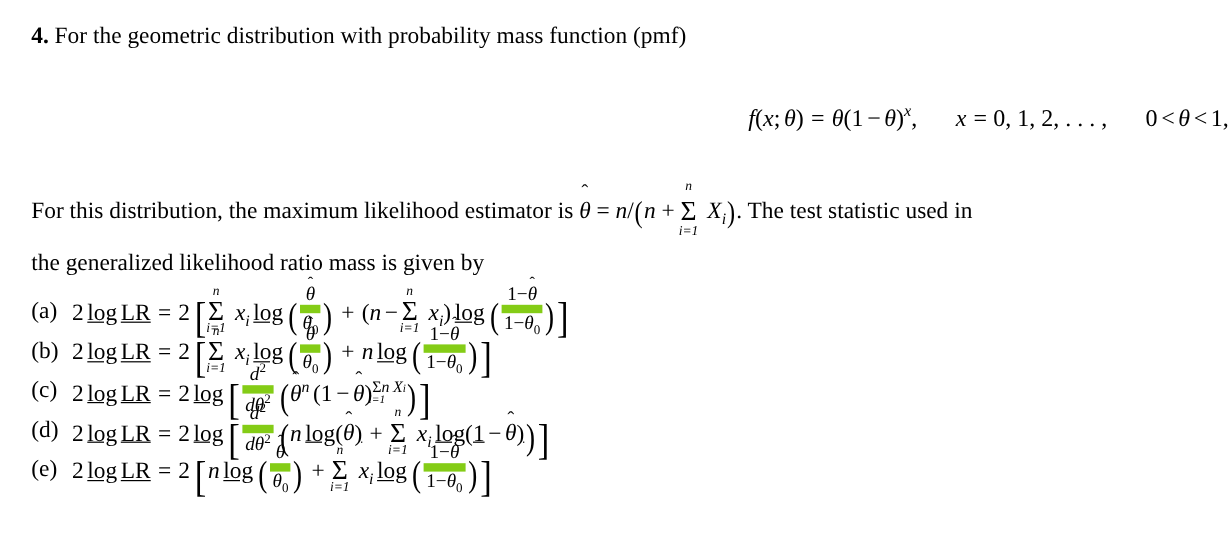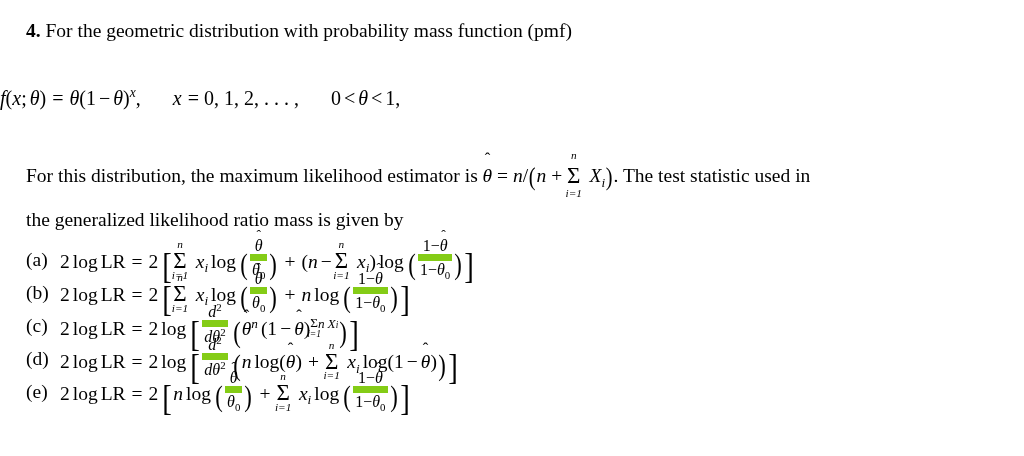--- a/index.html
+++ b/index.html
@@ -30,21 +30,21 @@
     white-space: nowrap;
   }
   .qnum {
     font-weight: bold;
   }
   .display-eq {
     position: absolute;
     left: 0;
     top: 85px;
     width: 1024px;
-    text-align: left;
+    text-align: right;
     font-size: 20px;
   }
   .para {
     position: absolute;
     left: 26px;
     font-size: 19.5px;
     line-height: 1.5;
   }
   .para-1 {
     top: 158px;
@@ -67,21 +67,21 @@
     align-items: center;
     white-space: nowrap;
   }
   .opt-label {
     display: inline-block;
     width: 34px;
     flex: 0 0 34px;
   }
   
   .mi { font-family: "Liberation Serif", serif; font-style: italic; }
-  .mtext { font-family: "Liberation Serif", serif; font-style: normal; }
+  .mtext { font-family: "Liberation Serif", serif; font-style: normal; text-decoration: underline; }
   .mop { font-style: normal; }
   .sup {
     font-size: 0.68em;
     vertical-align: super;
     font-style: italic;
   }
   .sub {
     font-size: 0.68em;
     vertical-align: sub;
     font-style: italic;

